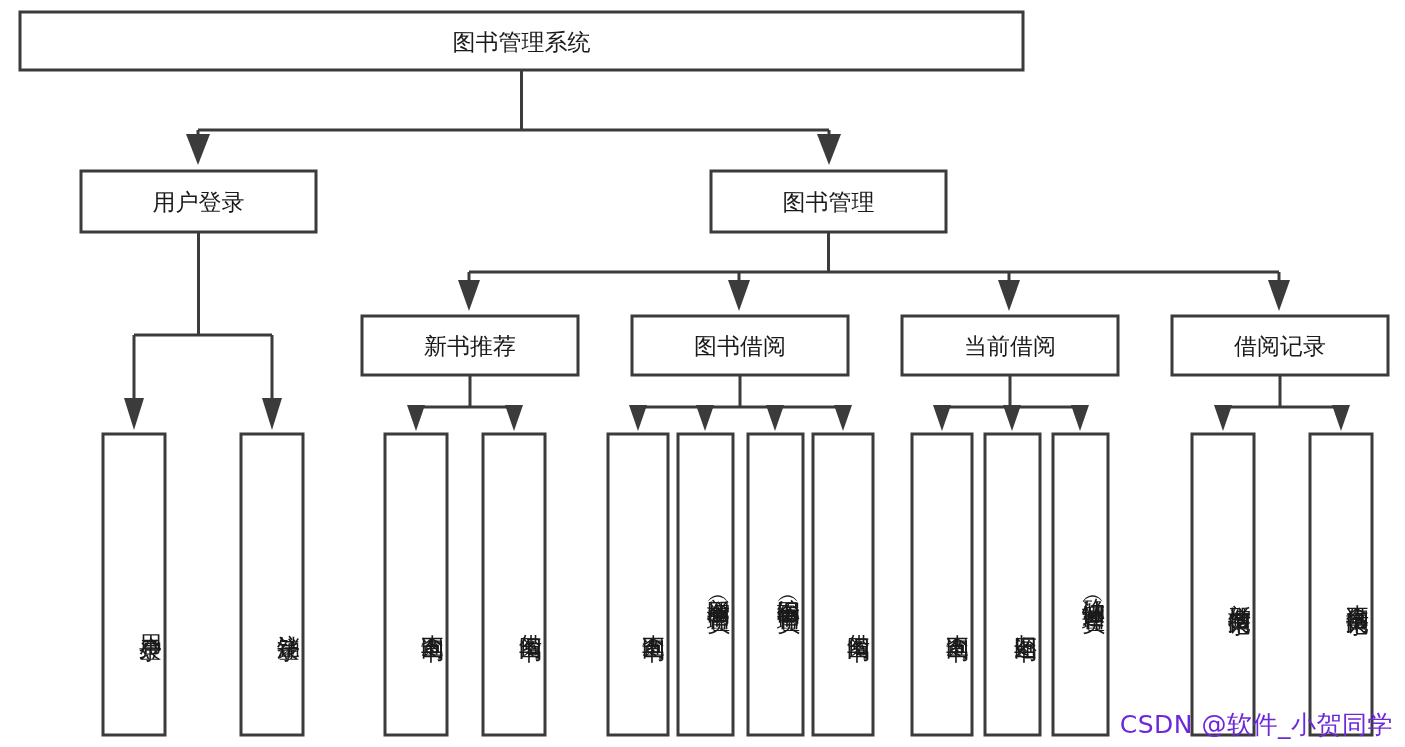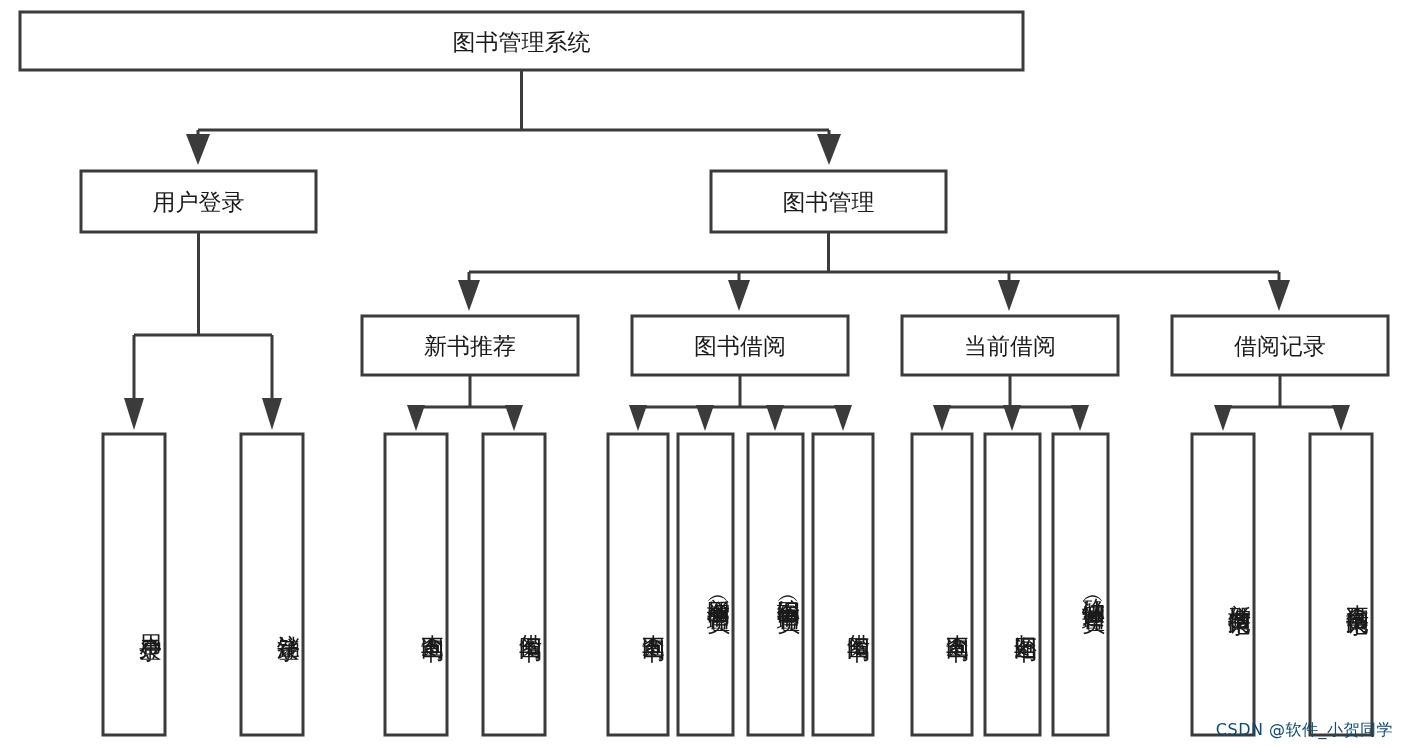--- a/index.html
+++ b/index.html
@@ -64,22 +64,22 @@
     color: #1a1a1a;
     letter-spacing: 2px;
     white-space: nowrap;
     pointer-events: none;
   }
   .watermark {
     position: absolute;
     right: 12px;
     bottom: 6px;
     font-family: "DejaVu Sans", "Liberation Sans", sans-serif;
-    font-size: 16px;
-    color: #0c4a6e;
+    font-size: 25px;
+    color: #6d28d9;
     letter-spacing: 0.5px;
     user-select: none;
   }
 </style>
 </head>
 <body>
 
 <div id="diagram-root">
 
   <svg class="diagram-canvas" viewBox="0 0 1405 747">

